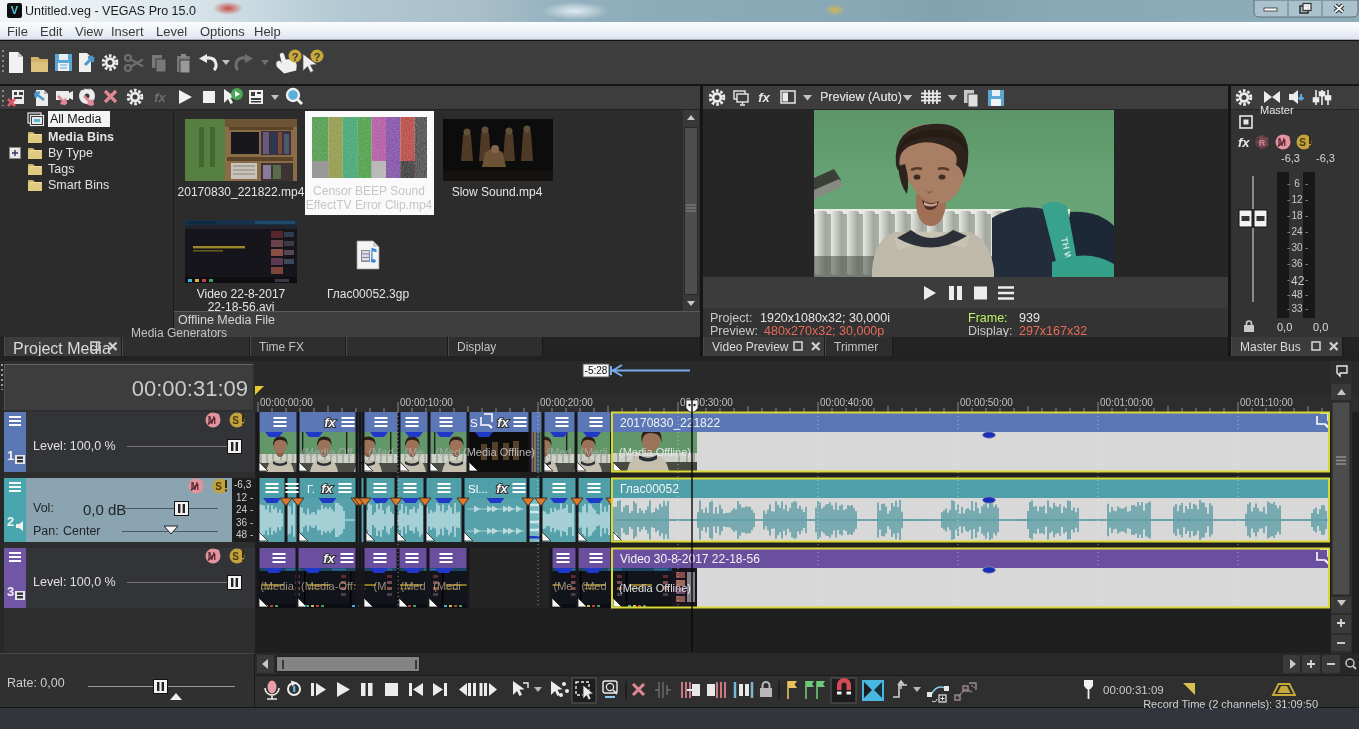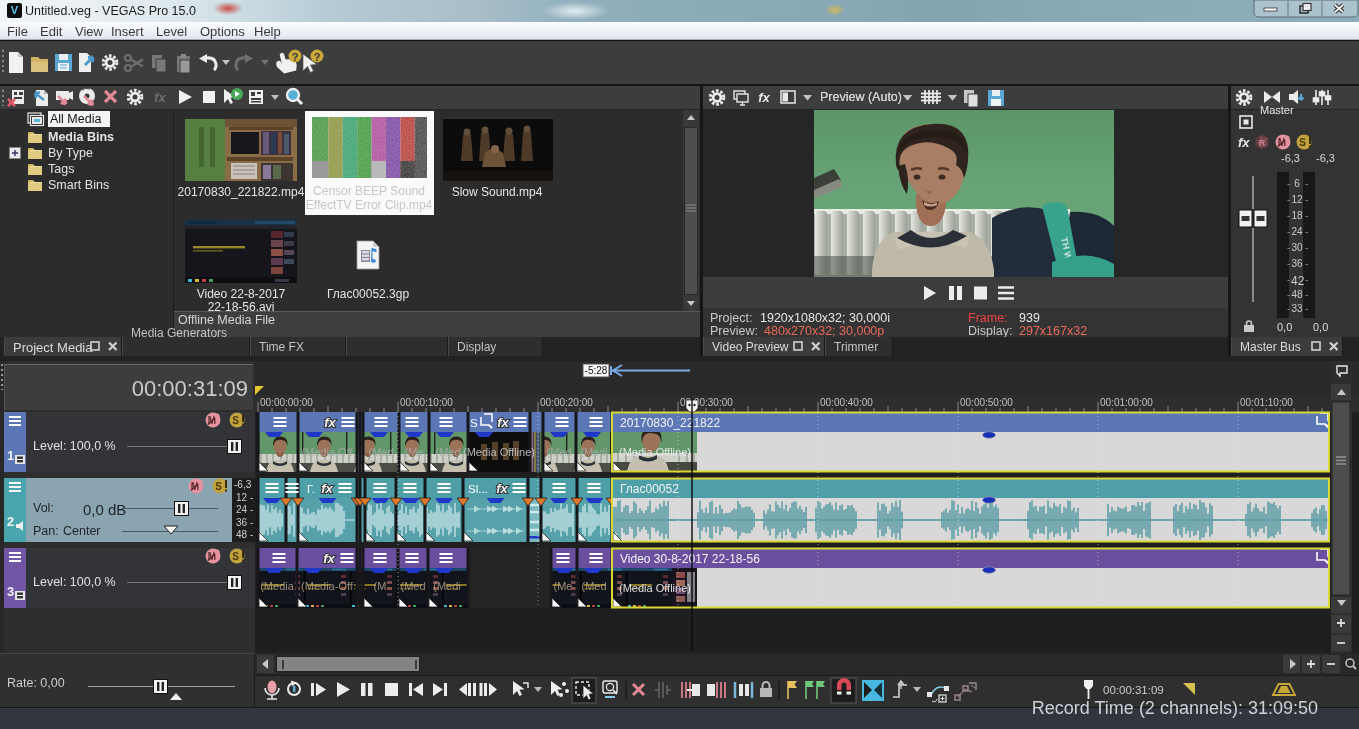--- a/index.html
+++ b/index.html
@@ -297,21 +297,21 @@
 <svg class="abs" style="left:684px;top:203px" width="14" height="10">
     <path d="M2 2 h10 M2 5 h10 M2 8 h10" stroke="#8a8a8a"></path>
   </svg>
 <svg class="abs" style="left:683px;top:295px" width="16" height="16">
     <path d="M4 6 l4 5 l4 -5 Z" fill="#c8c8c8"></path>
   </svg>
 <div class="abs" style="left:174px;top:311px;width:526px;height:26px;background:#3e3e3e;border-top:1px solid #5a5a5a;"></div>
 <div class="txt" style="left:178px;top:313px;font-size:12.5px;color:#d6d6d6;">Offline Media File</div>
 <div class="abs" style="left:0px;top:337px;width:700px;height:19px;background:#232323;"></div>
 <div class="abs" style="left:4px;top:337px;width:118px;height:19px;background:#3c3c3c;border-right:1px solid #191919;border-left:1px solid #494949;"></div>
-<div class="txt" style="left:13px;top:340px;font-size:13px;color:#dadada;text-align:center;">Project Media</div>
+<div class="txt" style="left:13px;top:340px;font-size:16px;color:#dadada;text-align:center;">Project Media</div>
 <svg class="abs" style="left:90px;top:341px" width="30" height="12">
     <rect x="1" y="1" width="8" height="8" fill="none" stroke="#d0d0d0" stroke-width="1.6"></rect>
     <path d="M19 1.5 l7.5 7.5 M26.5 1.5 l-7.5 7.5" stroke="#d0d0d0" stroke-width="2.2"></path>
   </svg>
 <div class="abs" style="left:122px;top:337px;width:128px;height:19px;background:#2e2e2e;border-right:1px solid #191919;border-left:1px solid #494949;"></div>
 <div class="txt" style="left:131px;top:326px;font-size:12px;color:#c2c2c2;">Media Generators</div>
 <div class="abs" style="left:250px;top:337px;width:96px;height:19px;background:#2e2e2e;border-right:1px solid #191919;border-left:1px solid #494949;"></div>
 <div class="txt" style="left:259px;top:340px;font-size:12px;color:#c2c2c2;">Time FX</div>
 <div class="abs" style="left:346px;top:337px;width:102px;height:19px;background:#2e2e2e;border-right:1px solid #191919;border-left:1px solid #494949;"></div>
 <div class="txt" style="left:355px;top:340px;font-size:12px;color:#c2c2c2;margin-top:47px;">Transitions</div>
@@ -506,21 +506,21 @@
 <rect x="54" y="2.5" width="13" height="13" fill="#ececec"></rect>
 <g stroke="#ececec" stroke-width="2.6">
       <path d="M78 3.5 h16 M78 9 h16 M78 14.5 h16"></path>
     </g>
 </svg>
 <div class="abs" style="left:703px;top:308px;width:525px;height:29px;background:#333333;"></div>
 <div class="txt" style="left:710px;top:311px;font-size:12.5px;color:#c8c8c8;">Project:</div>
 <div class="txt" style="left:760px;top:311px;font-size:12.5px;color:#e6e6e6;">1920x1080x32; 30,000i</div>
 <div class="txt" style="left:710px;top:324px;font-size:12.5px;color:#c8c8c8;">Preview:</div>
 <div class="txt" style="left:764px;top:324px;font-size:12.5px;color:#e86a5a;">480x270x32; 30,000p</div>
-<div class="txt" style="left:968px;top:311px;font-size:12.5px;color:#ef4444;">Frame:</div>
+<div class="txt" style="left:968px;top:311px;font-size:12.5px;color:#bef264;">Frame:</div>
 <div class="txt" style="left:1019px;top:311px;font-size:12.5px;color:#e6e6e6;">939</div>
 <div class="txt" style="left:968px;top:324px;font-size:12.5px;color:#c8c8c8;">Display:</div>
 <div class="txt" style="left:1019px;top:324px;font-size:12.5px;color:#e86a5a;">297x167x32</div>
 <div class="abs" style="left:703px;top:337px;width:525px;height:19px;background:#232323;"></div>
 <div class="abs" style="left:703px;top:337px;width:122px;height:19px;background:#3c3c3c;border-right:1px solid #191919;border-left:1px solid #494949;"></div>
 <div class="txt" style="left:712px;top:340px;font-size:12px;color:#dadada;">Video Preview</div>
 <svg class="abs" style="left:793px;top:341px" width="30" height="12">
     <rect x="1" y="1" width="8" height="8" fill="none" stroke="#d0d0d0" stroke-width="1.6"></rect>
     <path d="M19 1.5 l7.5 7.5 M26.5 1.5 l-7.5 7.5" stroke="#d0d0d0" stroke-width="2.2"></path>
   </svg>
@@ -1221,12 +1221,12 @@
       <rect x="832.6" y="14" width="1.8" height="10" fill="#f0f0f0"></rect>
     </g>
 <text x="848" y="18.5" font-size="11.5" fill="#cccccc">00:00:31:09</text>
 <path d="M928 8 l12 0 l0 12 Z" fill="#d8c050"></path>
 <g>
       <path d="M1018 20 l5.5 -11 h11 l5.5 11 Z" fill="none" stroke="#c8a838" stroke-width="1.8"></path>
       <path d="M1022.5 18 l3.5 -7 h6 l3.5 7 Z" fill="#c8a838"></path>
     </g>
 </svg>
 <div class="abs" style="left:0px;top:707px;width:1359px;height:22px;background:#32363c;border-top:1px solid #14161a;"></div>
-<div class="txt" style="left:1318px;top:698px;font-size:18px;color:#ccd2da;transform:translateX(-100%);">Record Time (2 channels): 31:09:50</div>
+<div class="txt" style="left:1318px;top:698px;font-size:11px;color:#ccd2da;transform:translateX(-100%);">Record Time (2 channels): 31:09:50</div>
 </body></html>

